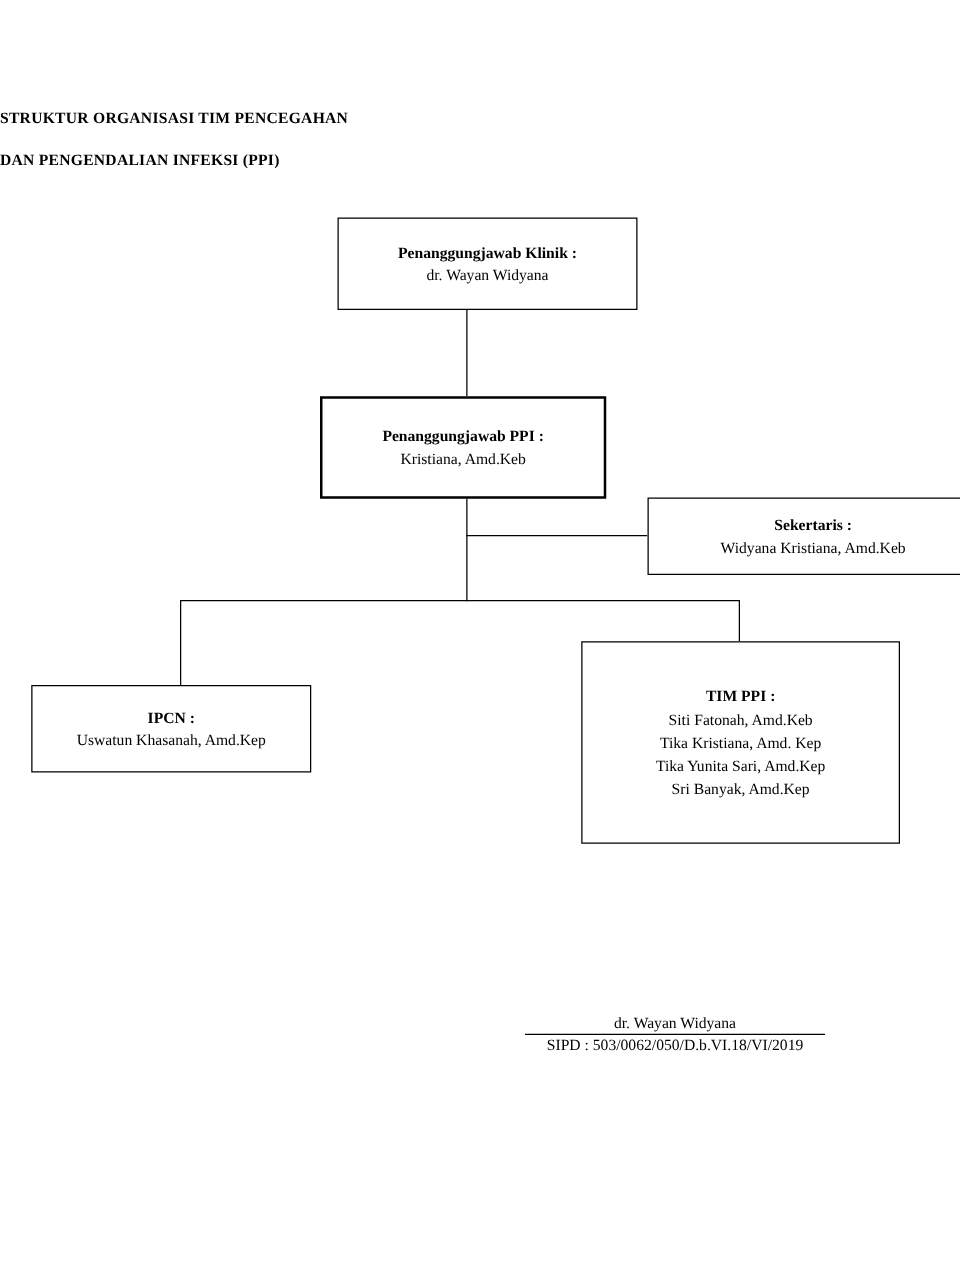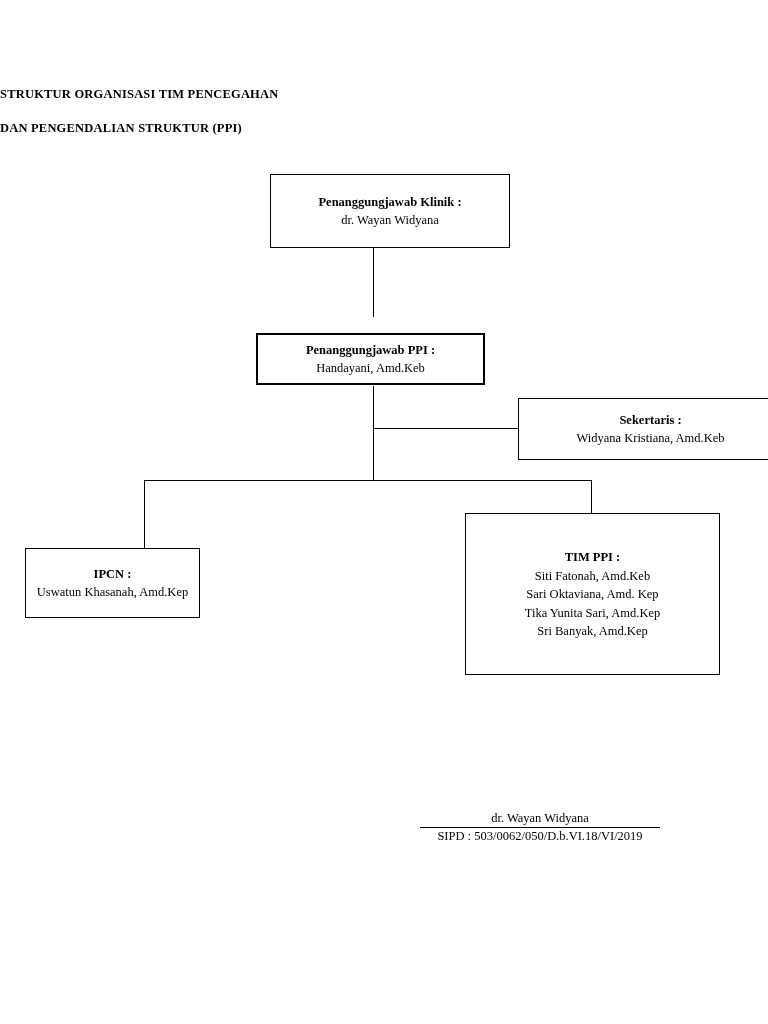--- a/index.html
+++ b/index.html
@@ -59,23 +59,23 @@
     font-weight: bold;
     line-height: 1.45;
   }
   .node .person {
     font-size: 12.5px;
     font-weight: normal;
     line-height: 1.45;
   }
 
   #node-klinik   { left: 270px; top: 174px; width: 240px; height: 74px; }
-  #node-ppi      { left: 256px; top: 333px; width: 229px; height: 52px; }
+  #node-ppi      { left: 256px; top: 317px; width: 229px; height: 82px; }
   #node-sekretaris { left: 518px; top: 398px; width: 265px; height: 62px; }
-  #node-ipcn     { left: 25px;  top: 548px; width: 175px; height: 70px; }
+  #node-ipcn     { left: 25px;  top: 548px; width: 224px; height: 70px; }
   #node-tim      { left: 465px; top: 513px; width: 255px; height: 162px; }
 
   #node-tim .role { margin-bottom: 1px; }
 
   
   .conn {
     position: absolute;
     background: #000000;
   }
   .conn.v { width: 1px; }
@@ -125,54 +125,54 @@
     white-space: nowrap;
   }
 </style>
 </head>
 <body>
 
 <div class="page">
 
   <div class="title-block">
     <div class="title-line">STRUKTUR ORGANISASI TIM PENCEGAHAN</div>
-    <div class="title-line second">DAN PENGENDALIAN STRUKTUR (PPI)</div>
+    <div class="title-line second">DAN PENGENDALIAN INFEKSI (PPI)</div>
   </div>
 
   <div class="conn v" id="conn-klinik-ppi"></div>
   <div class="conn v" id="conn-ppi-trunk"></div>
   <div class="conn h" id="conn-sekretaris-h"></div>
   <div class="conn h" id="conn-spread"></div>
   <div class="conn v" id="conn-ipcn-v"></div>
   <div class="conn v" id="conn-tim-v"></div>
 
   <div class="node" id="node-klinik">
     <div class="role">Penanggungjawab Klinik :</div>
     <div class="person">dr. Wayan Widyana</div>
   </div>
 
   <div class="node thick" id="node-ppi">
     <div class="role">Penanggungjawab PPI :</div>
-    <div class="person">Handayani, Amd.Keb</div>
+    <div class="person">Kristiana, Amd.Keb</div>
   </div>
 
   <div class="node" id="node-sekretaris">
     <div class="role">Sekertaris :</div>
     <div class="person">Widyana Kristiana, Amd.Keb</div>
   </div>
 
   <div class="node" id="node-ipcn">
     <div class="role">IPCN :</div>
     <div class="person">Uswatun Khasanah, Amd.Kep</div>
   </div>
 
   <div class="node" id="node-tim">
     <div class="role">TIM PPI :</div>
     <div class="person">Siti Fatonah, Amd.Keb</div>
-    <div class="person">Sari Oktaviana, Amd. Kep</div>
+    <div class="person">Tika Kristiana, Amd. Kep</div>
     <div class="person">Tika Yunita Sari, Amd.Kep</div>
     <div class="person">Sri Banyak, Amd.Kep</div>
   </div>
 
 
   <div class="sign-name-block">
     <div>dr. Wayan Widyana</div>
     <div class="sign-rule"></div>
     <div class="sipd">SIPD : 503/0062/050/D.b.VI.18/VI/2019</div>
   </div>

